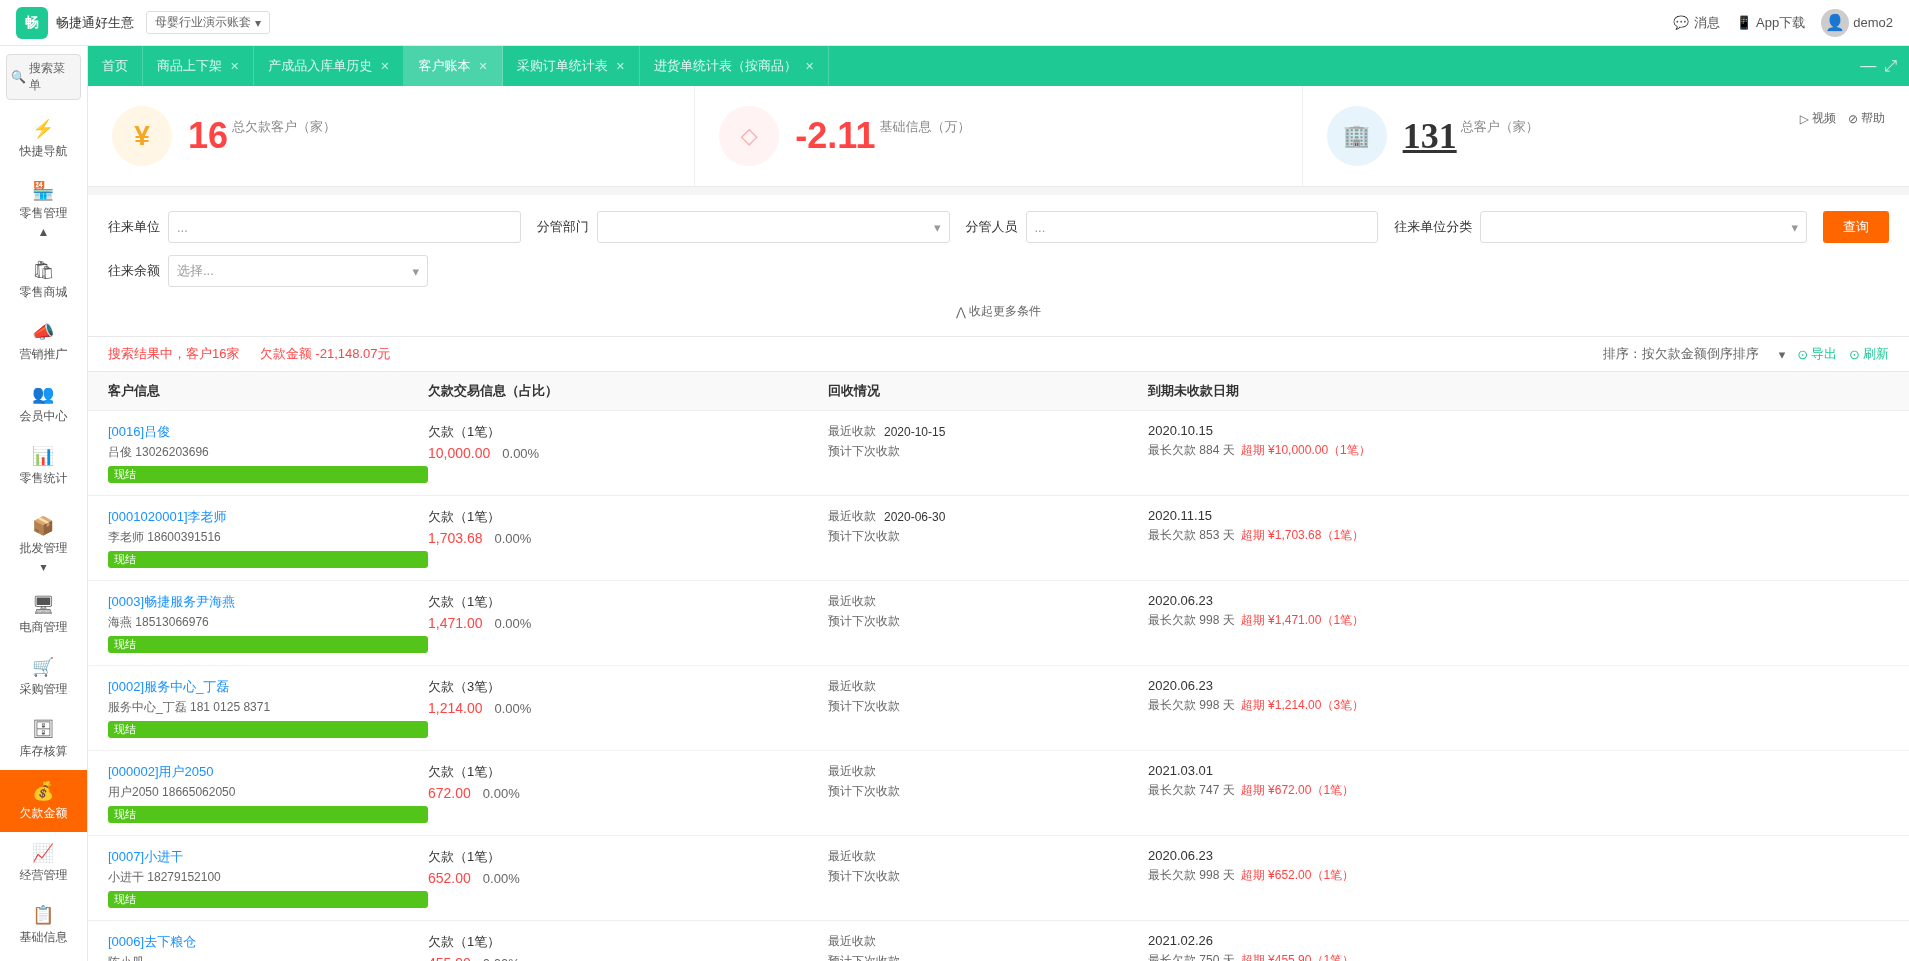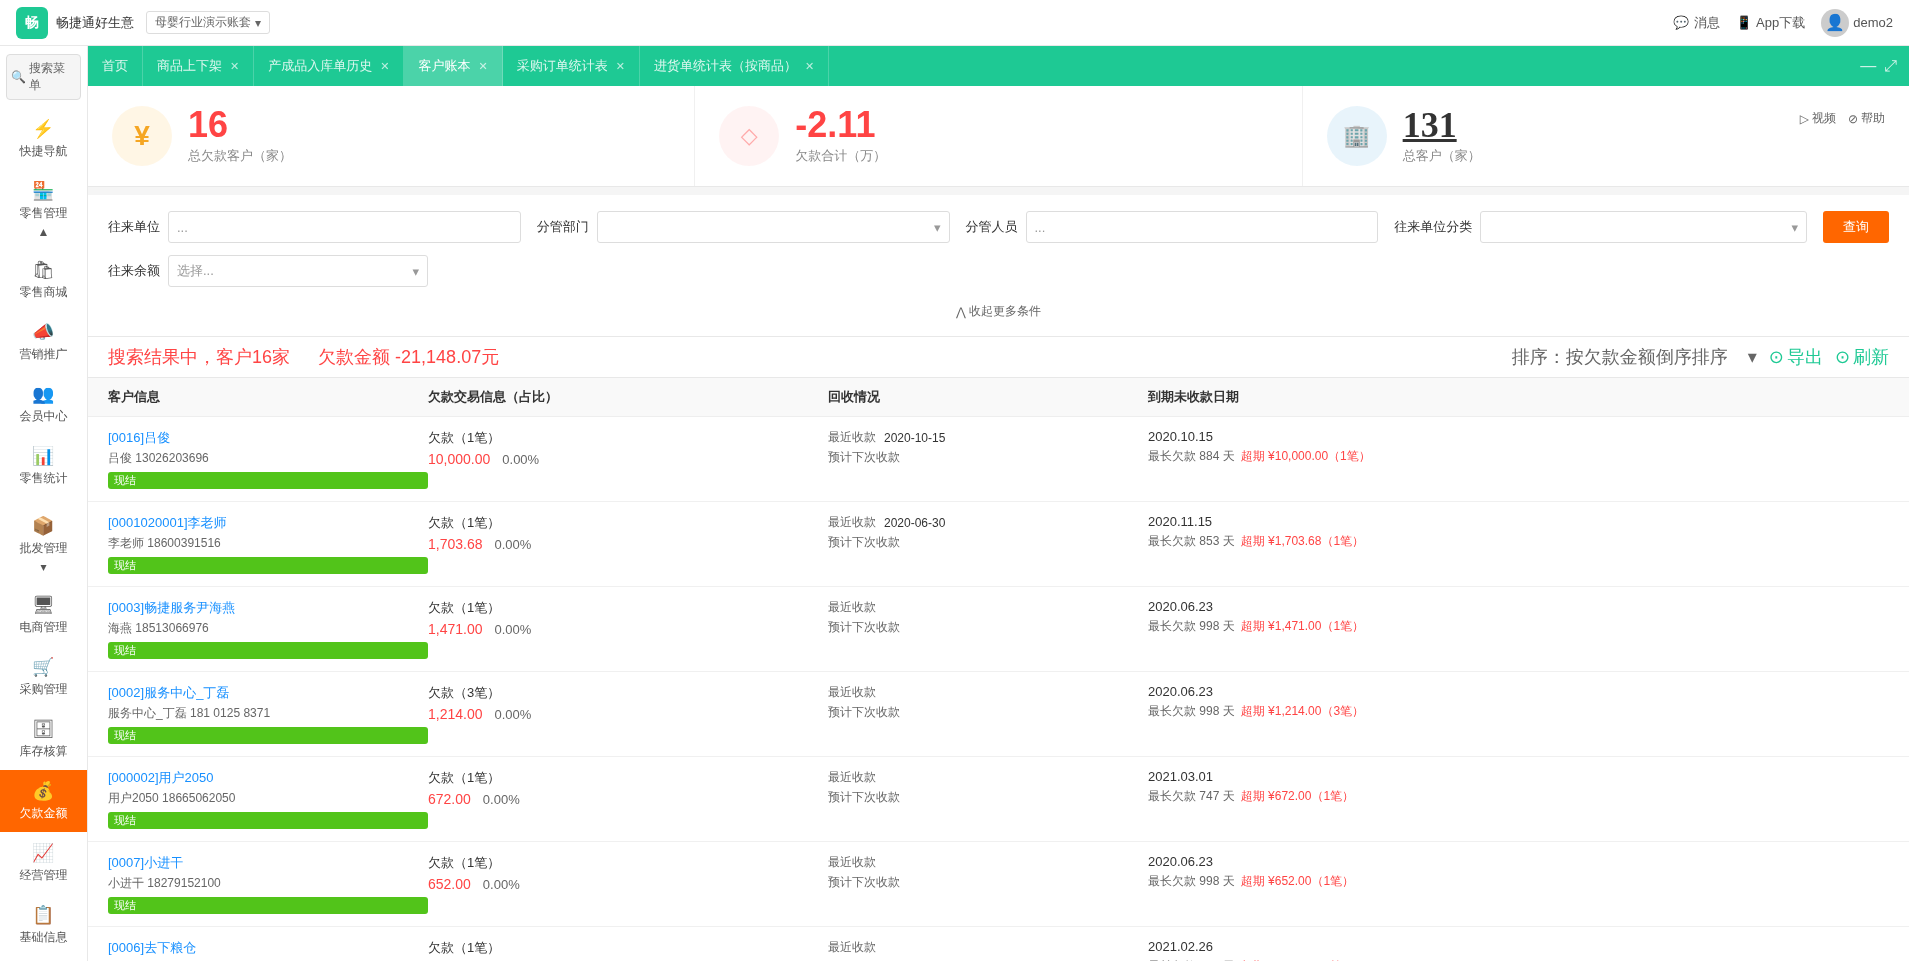--- a/index.html
+++ b/index.html
@@ -84,21 +84,21 @@
       display: flex;
       align-items: center;
       padding: 20px 24px;
       gap: 16px;
       border-right: 1px solid #f0f0f0;
     }
     .card-icon { width: 60px; height: 60px; border-radius: 50%; display: flex; align-items: center; justify-content: center; font-size: 28px; flex-shrink: 0; }
     .card-icon.orange-bg { background: rgba(255,165,0,0.1); color: #f5a623; }
     .card-icon.pink-bg { background: rgba(255,100,100,0.08); color: #ff6b6b; }
     .card-icon.blue-bg { background: rgba(30,150,220,0.1); color: #4a9edd; }
-    .card-info { display: flex; flex-direction: column; gap: 4px; }
+    .card-info { display: flex; flex-direction: row; gap: 4px; }
     .card-number { font-size: 36px; font-weight: bold; color: #ff4444; line-height: 1; }
     .card-number.negative { color: #ff4444; }
     .card-number.dark { color: #333; font-family: Liberation Serif, serif; }
     .card-label { font-size: 13px; color: #888; }
     .card-top-right { margin-left: auto; display: flex; gap: 12px; align-items: flex-start; }
     .card-action { font-size: 12px; color: #666; display: flex; align-items: center; gap: 3px; cursor: pointer; }
 
     
     .filter-area {
       background: white;
@@ -156,21 +156,21 @@
     .collapse-btn { font-size: 12px; color: #666; cursor: pointer; display: flex; align-items: center; gap: 3px; }
 
     
     .result-bar {
       display: flex;
       align-items: center;
       justify-content: space-between;
       padding: 8px 20px;
       background: white;
       border-bottom: 1px solid #e8e8e8;
-      font-size: 18px;
+      font-size: 13px;
     }
     .result-info { color: #333; }
     .result-info span { color: #ff4444; }
     .result-actions { display: flex; align-items: center; gap: 12px; color: #666; }
     .result-sort { display: flex; align-items: center; gap: 20px; cursor: pointer; }
     .result-export { display: flex; align-items: center; gap: 3px; cursor: pointer; color: #1ec994; }
     .result-refresh { display: flex; align-items: center; gap: 3px; cursor: pointer; color: #1ec994; }
 
     
     .data-table { background: white; }
@@ -354,21 +354,21 @@
             <div class="card-number">16</div>
             <div class="card-label">总欠款客户（家）</div>
           </div>
         </div>
         <div class="summary-card">
           <div class="card-icon pink-bg">
             <span style="font-size:22px;color:#ffaaaa;">◇</span>
           </div>
           <div class="card-info">
             <div class="card-number negative">-2.11</div>
-            <div class="card-label">欠款合计（万）</div>
+            <div class="card-label">基础信息（万）</div>
           </div>
         </div>
         <div class="summary-card" style="border-right:none;">
           <div class="card-icon blue-bg">
             <span style="font-size:22px;">🏢</span>
           </div>
           <div class="card-info">
             <div class="card-number dark" style="color:#333; text-decoration:underline;">131</div>
             <div class="card-label">总客户（家）</div>
           </div>

